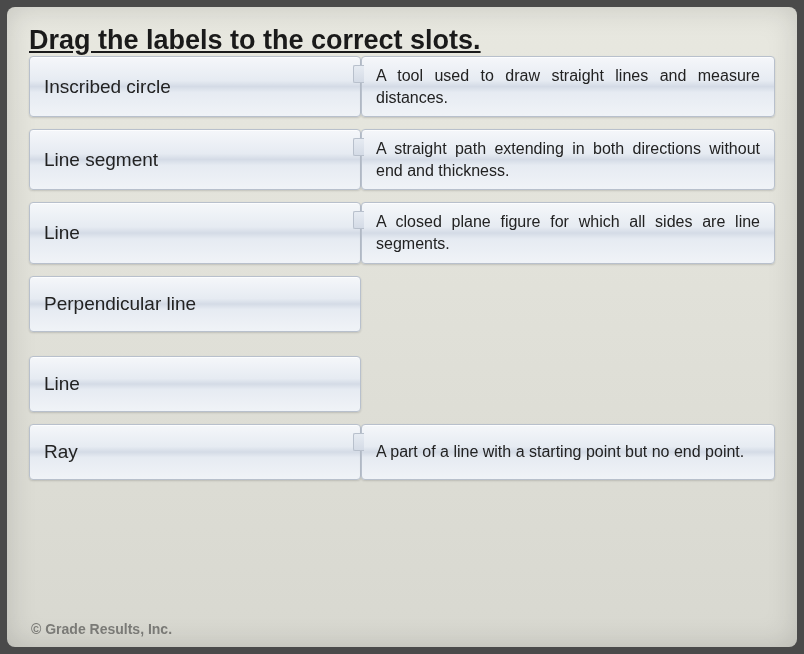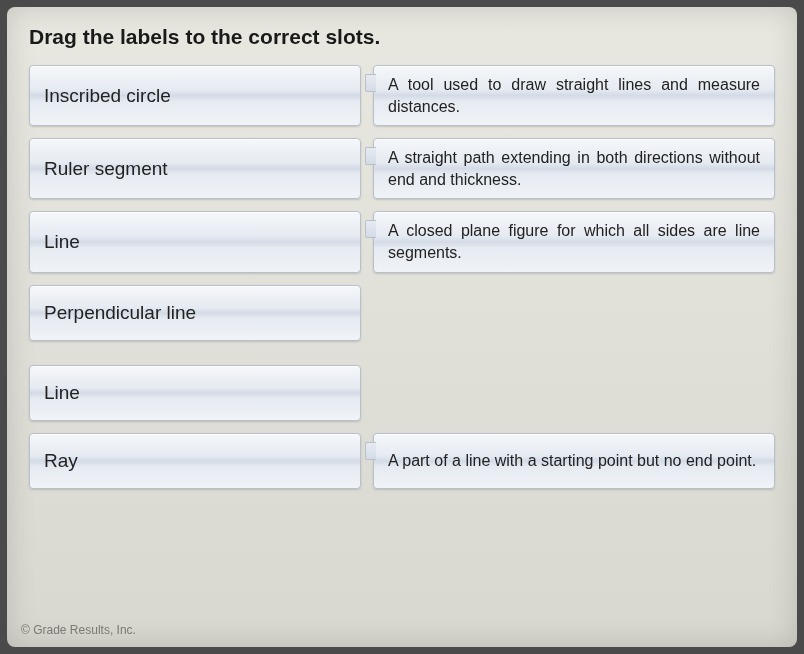--- a/index.html
+++ b/index.html
@@ -20,33 +20,32 @@
     .panel {
       background: linear-gradient(to bottom, #e8e8e0, #d8d8d0);
       width: 790px;
       height: 640px;
       border-radius: 8px;
       padding: 18px 22px 8px 22px;
       box-shadow: inset 0 0 30px rgba(0,0,0,0.15);
       position: relative;
     }
     .instruction {
-      font-size: 21px;
+      font-size: 27px;
       font-weight: bold;
       color: #1a1a1a;
-      margin-bottom: 16px;
+      text-decoration: underline;
     }
     .rows {
       display: flex;
       flex-direction: column;
       gap: 12px;
     }
     .row {
       display: flex;
-      gap: 12px;
       align-items: stretch;
     }
     .card {
       background: linear-gradient(to bottom, #f5f7fa 0%, #e6ebf2 40%, #d4dbe6 50%, #e6ebf2 60%, #f0f3f7 100%);
       border: 1px solid #b8c0cc;
       border-radius: 4px;
       padding: 10px 14px;
       box-shadow: 0 1px 2px rgba(0,0,0,0.15), inset 0 1px 0 rgba(255,255,255,0.7);
       display: flex;
       align-items: center;
@@ -75,23 +74,24 @@
       width: 10px;
       height: 16px;
       background: linear-gradient(to bottom, #e6ebf2, #d4dbe6);
       border: 1px solid #b8c0cc;
       border-right: none;
       border-radius: 2px 0 0 2px;
     }
     .footer {
       position: absolute;
       bottom: 10px;
-      left: 14px;
-      font-size: 12px;
+      left: 24px;
+      font-size: 14px;
       color: #7a7a76;
+      font-weight: bold;
     }
   </style>
 </head>
 <body>
 
 <div class="panel">
   <div class="instruction">Drag the labels to the correct slots.</div>
 
   <div class="rows">
 
@@ -99,21 +99,21 @@
       <div class="card label-card">
         <span>Inscribed circle</span>
       </div>
       <div class="card drop-card">
         <span>A tool used to draw straight lines and measure distances.</span>
       </div>
     </div>
 
     <div class="row">
       <div class="card label-card">
-        <span>Ruler segment</span>
+        <span>Line segment</span>
       </div>
       <div class="card drop-card">
         <span>A straight path extending in both directions without end and thickness.</span>
       </div>
     </div>
 
     <div class="row">
       <div class="card label-card">
         <span>Line</span>
       </div>

